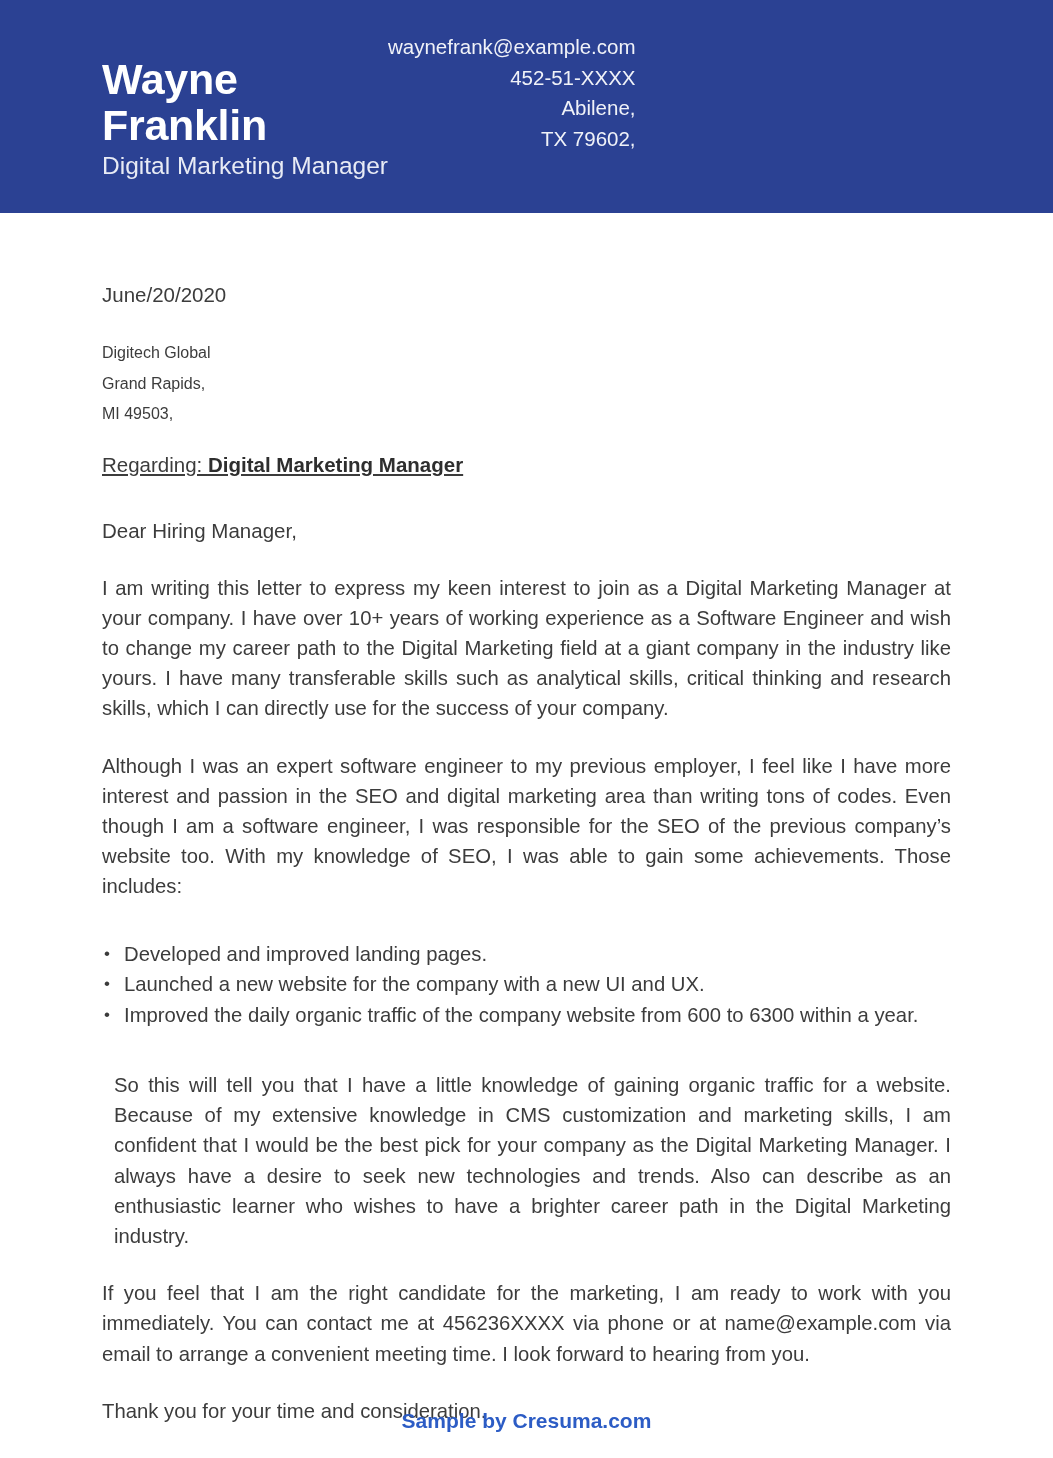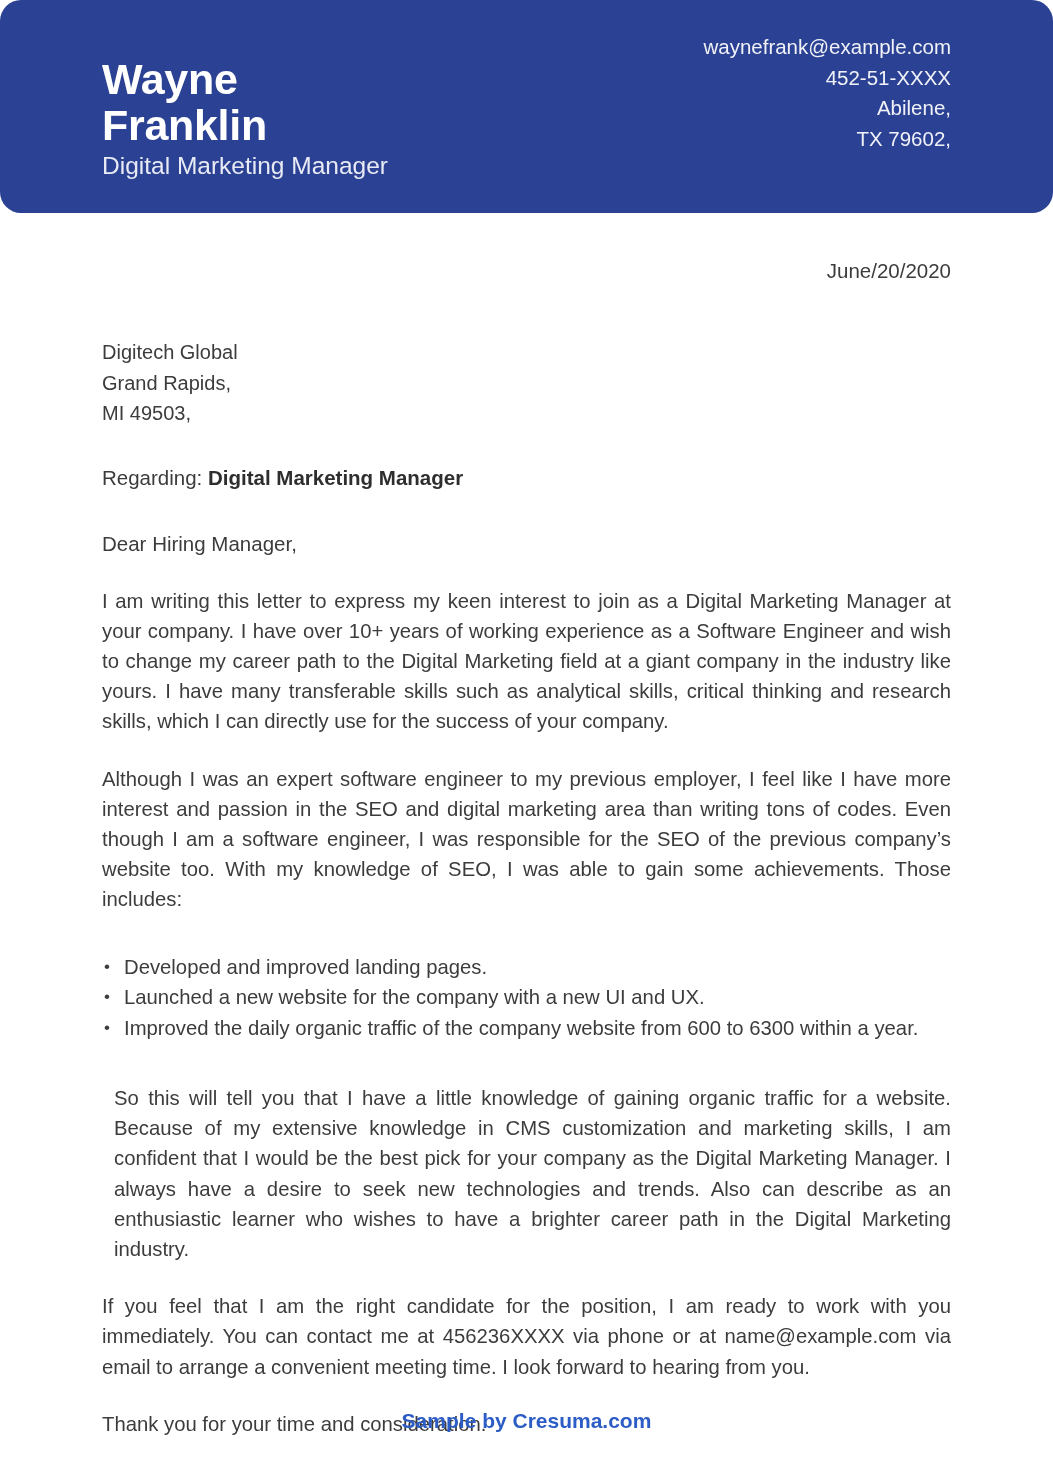--- a/index.html
+++ b/index.html
@@ -26,22 +26,20 @@
   
   .header {
     position: relative;
     width: 100%;
     height: 213px;
     background: #2b4193;
     box-sizing: border-box;
     padding: 0 102px;
     display: flex;
     align-items: flex-start;
-    justify-content: space-between;
-    border-radius: 21px;
   }
 
   .identity {
     margin-top: 56px;
   }
   .name-line {
     color: #ffffff;
     font-weight: bold;
     font-size: 43px;
     line-height: 46px;
@@ -68,40 +66,40 @@
     white-space: nowrap;
   }
 
   
   .body-wrap {
     padding: 0 102px;
     box-sizing: border-box;
   }
 
   .letter-date {
-    margin-top: 43px;
-    font-size: 20.5px;
-    line-height: 30px;
-    color: #3c3c3c;
-    text-align: right;
+    margin-top: 67px;
+    font-size: 20.5px;
+    line-height: 30px;
+    color: #3c3c3c;
   }
 
   .recipient {
-    margin-top: 51px;
-    font-size: 20px;
+    margin-top: 28px;
+    font-size: 16px;
     line-height: 30.5px;
     color: #3c3c3c;
   }
   .recipient div { white-space: nowrap; }
 
   .regarding {
-    margin-top: 34px;
-    font-size: 20.5px;
-    line-height: 30px;
-    color: #3c3c3c;
+    margin-top: 20px;
+    font-size: 20.5px;
+    line-height: 30px;
+    color: #3c3c3c;
+    text-decoration: underline;
   }
   .regarding .rg-value {
     font-weight: bold;
     color: #2e2e2e;
   }
 
   .salutation {
     margin-top: 36px;
     font-size: 20.5px;
     line-height: 30px;
@@ -207,21 +205,21 @@
     <p class="para">Although I was an expert software engineer to my previous employer, I feel like I have more interest and passion in the SEO and digital marketing area than writing tons of codes. Even though I am a software engineer, I was responsible for the SEO of the previous company’s website too. With my knowledge of SEO, I was able to gain some achievements. Those includes:</p>
 
     <ul class="achievements">
       <li>Developed and improved landing pages.</li>
       <li>Launched a new website for the company with a new UI and UX.</li>
       <li>Improved the daily organic traffic of the company website from 600 to 6300 within a year.</li>
     </ul>
 
     <p class="para after-list">So this will tell you that I have a little knowledge of gaining organic traffic for a website. Because of my extensive knowledge in CMS customization and marketing skills, I am confident that I would be the best pick for your company as the Digital Marketing Manager. I always have a desire to seek new technologies and trends. Also can describe as an enthusiastic learner who wishes to have a brighter career path in the Digital Marketing industry.</p>
 
-    <p class="para">If you feel that I am the right candidate for the position, I am ready to work with you immediately. You can contact me at 456236XXXX via phone or at name@example.com via email to arrange a convenient meeting time. I look forward to hearing from you.</p>
+    <p class="para">If you feel that I am the right candidate for the marketing, I am ready to work with you immediately. You can contact me at 456236XXXX via phone or at name@example.com via email to arrange a convenient meeting time. I look forward to hearing from you.</p>
 
     <div class="thanks">Thank you for your time and consideration.</div>
 
   </div>
 
   <div class="footer">
     <span class="footer-text">Sample by Cresuma.com</span>
   </div>
 
 </div>

